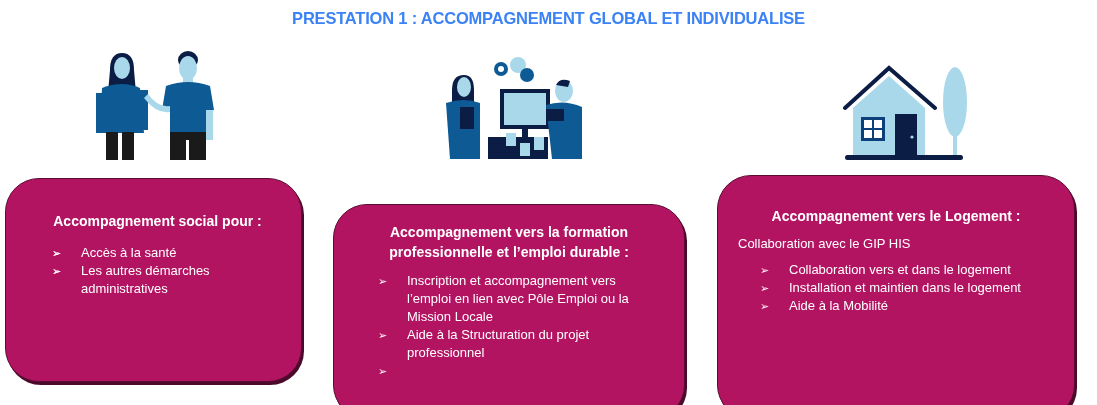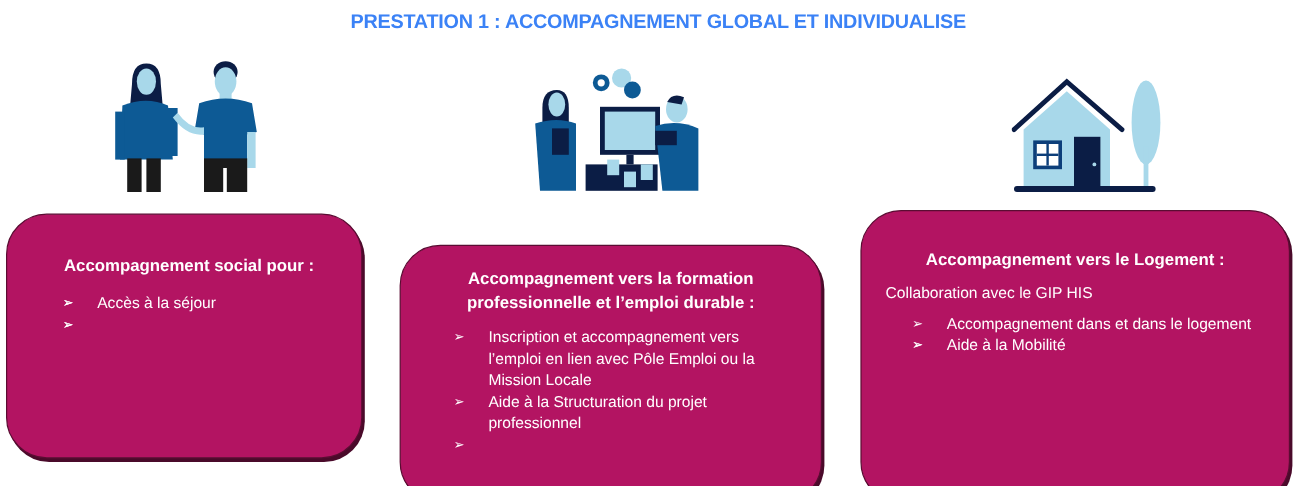--- a/index.html
+++ b/index.html
@@ -84,36 +84,36 @@
     <rect x="52" y="52" width="22" height="44" fill="#0b1d45"></rect>
     <circle cx="69" cy="75" r="1.6" fill="#a8d8ea"></circle>
     <rect x="2" y="93" width="118" height="5" rx="2.5" fill="#0b1d45"></rect>
   </svg>
 </div>
 
 <div class="box" style="left:5px;top:178px;width:297px;height:204px;padding:32px 18px 0 26px;">
   <div class="box-title">Accompagnement social pour :</div>
   <ul class="items" style="margin-left:20px;margin-top:13px;">
     <li><span class="bullet">➢</span></li>
-    <li><span class="bullet">➢</span><span>Accès à la séjour</span></li>
+    <li><span class="bullet">➢</span><span>Accès à la santé</span></li>
     <li><span class="bullet">➢</span></li>
-    <li><span class="bullet">➢</span></li>
+    <li><span class="bullet">➢</span><span>Les autres démarches administratives</span></li>
   </ul>
 </div>
 
 <div class="box" style="left:333px;top:177px;width:352px;height:215px;padding:17px 24px 0 24px;margin-top:27px;">
   <div class="box-title">Accompagnement vers la formation professionnelle et l’emploi durable :</div>
   <ul class="items" style="margin-left:20px;margin-top:10px;">
     <li><span class="bullet">➢</span><span>Inscription et accompagnement vers l’emploi en lien avec Pôle Emploi ou la Mission Locale</span></li>
     <li><span class="bullet">➢</span><span>Aide à la Structuration du projet professionnel</span></li>
     <li><span class="bullet">➢</span></li>
   </ul>
 </div>
 
 <div class="box" style="left:717px;top:175px;width:358px;height:244px;padding:30px 20px 0 20px;">
   <div class="box-title">Accompagnement vers le Logement :</div>
   <div class="box-sub">Collaboration avec le GIP HIS</div>
   <ul class="items" style="margin-left:22px;margin-top:10px;">
-    <li><span class="bullet">➢</span><span>Accompagnement dans et dans le logement</span></li>
-    <li><span class="bullet">➢</span></li>
+    <li><span class="bullet">➢</span><span>Collaboration vers et dans le logement</span></li>
+    <li><span class="bullet">➢</span><span>Installation et maintien dans le logement</span></li>
     <li><span class="bullet">➢</span><span>Aide à la Mobilité</span></li>
   </ul>
 </div>
 
 </body></html>

